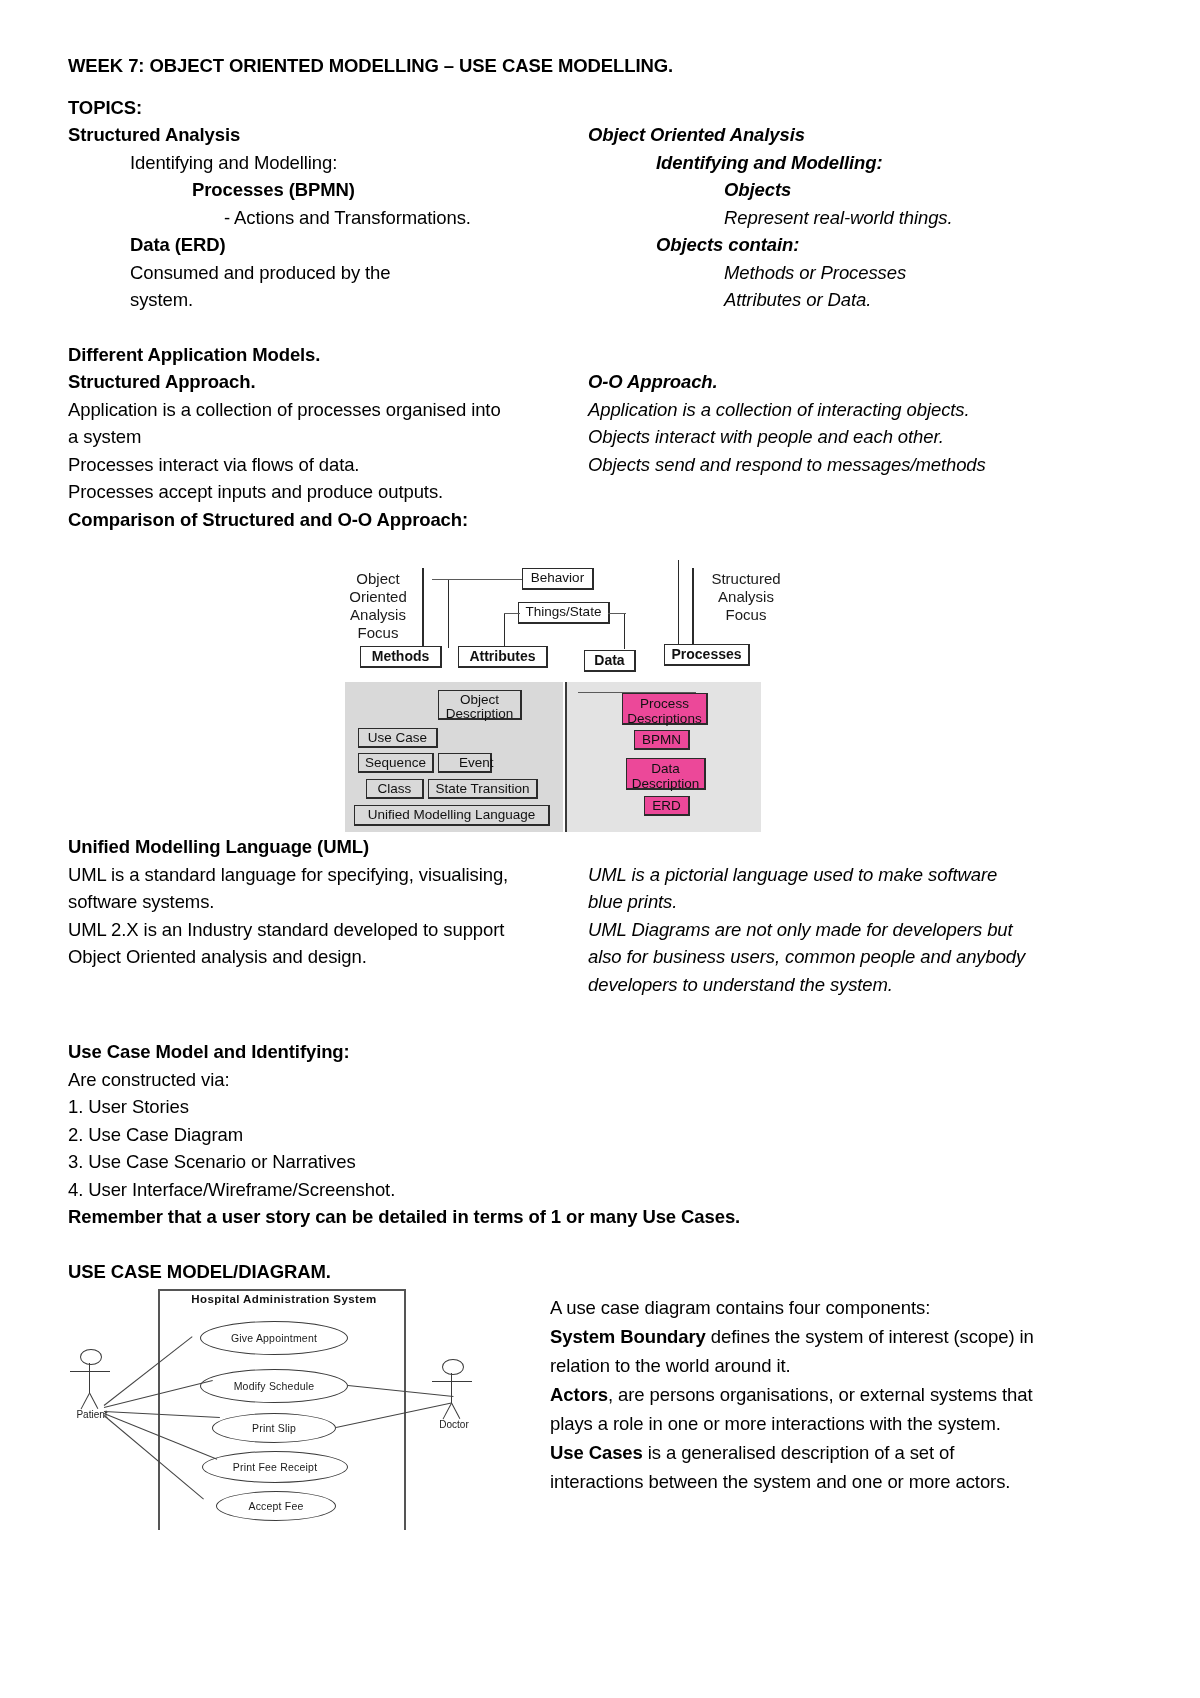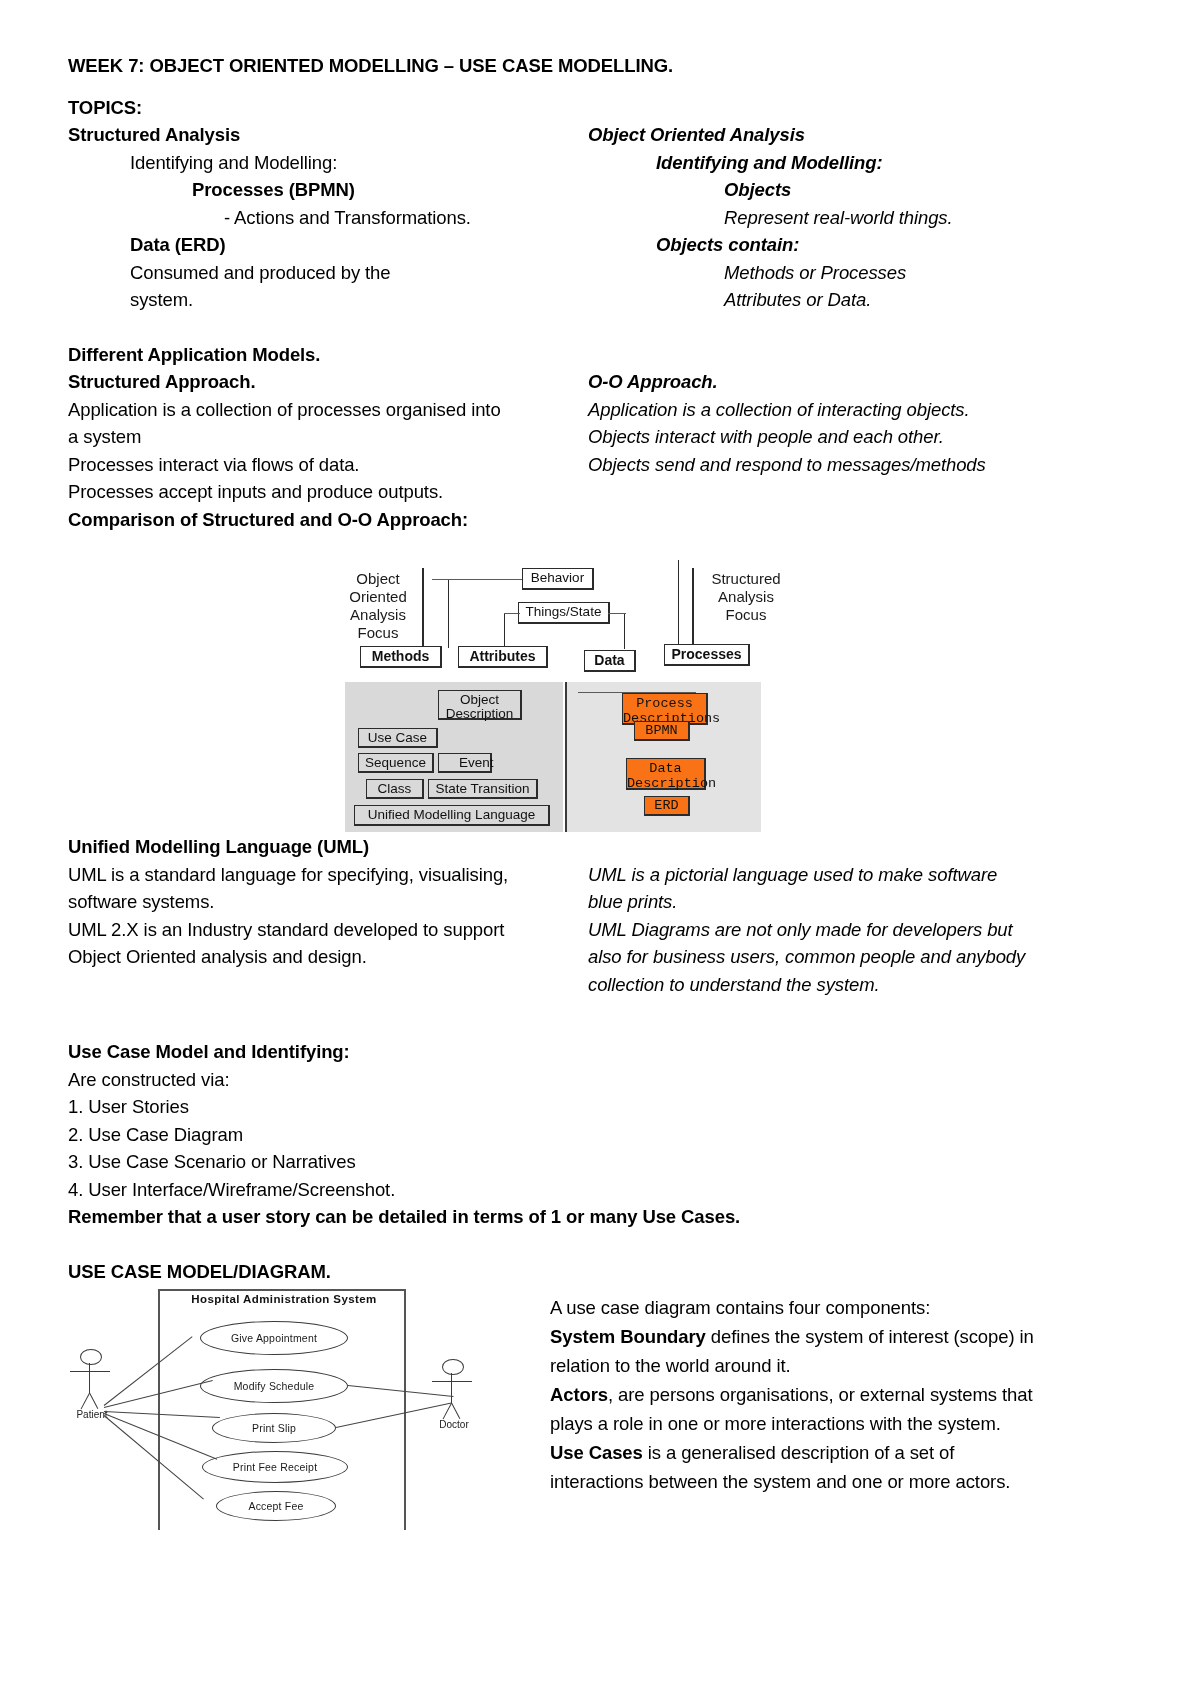--- a/index.html
+++ b/index.html
@@ -108,21 +108,21 @@
     border-bottom: 2px solid #2b2b2b;
     font-size: 13.5px;
     line-height: 14.5px;
     text-align: center;
     color: #111;
     padding-top: 2px;
     white-space: pre-line;
   }
   .f1-box.bold { font-weight: bold; font-size: 14px; }
   .f1-box.gray { background: #d9d9d9; }
-  .f1-box.gray2 { background: #f97316; font-family: Liberation Mono, monospace; }
+  .f1-box.gray2 { background: #ec4899; }
 
   
   #fig2 {
     position: absolute;
     left: 68px;
     top: 1285px;
     width: 410px;
     height: 245px;
     overflow: hidden;
   }
@@ -279,21 +279,21 @@
         <div class="line">UML is a standard language for specifying, visualising,</div>
         <div class="line">software systems.</div>
         <div class="line">UML 2.X is an Industry standard developed to support</div>
         <div class="line">Object Oriented analysis and design.</div>
       </div>
       <div class="col-r">
         <div class="line">UML is a pictorial language used to make software</div>
         <div class="line">blue prints.</div>
         <div class="line">UML Diagrams are not only made for developers but</div>
         <div class="line">also for business users, common people and anybody</div>
-        <div class="line">collection to understand the system.</div>
+        <div class="line">developers to understand the system.</div>
       </div>
     </div>
 
     <div class="gap-lg"></div>
 
     <div class="line b">Use Case Model and Identifying:</div>
     <div class="line">Are constructed via:</div>
     <div class="line">1. User Stories</div>
     <div class="line">2. Use Case Diagram</div>
     <div class="line">3. Use Case Scenario or Narratives</div>
@@ -347,21 +347,21 @@
     <div class="f1-box gray" style="left:18px; top:168px; width:80px; height:20px;">Use Case</div>
     <div class="f1-box gray" style="left:18px; top:193px; width:76px; height:20px;">Sequence</div>
     <div class="f1-box gray" style="left:98px; top:193px; width:54px; height:20px;padding-left:20px;">Event</div>
     <div class="f1-box gray" style="left:26px; top:219px; width:58px; height:20px;">Class</div>
     <div class="f1-box gray" style="left:88px; top:219px; width:110px; height:20px;">State Transition</div>
     <div class="f1-box gray" style="left:14px; top:245px; width:196px; height:21px;">Unified Modelling Language</div>
 
     <div class="f1-hline" style="left:238px; top:132px; width:118px;"></div>
     <div class="f1-box gray2" style="left:282px; top:133px; width:86px; height:32px; line-height:15px;">Process
 Descriptions</div>
-    <div class="f1-box gray2" style="left:294px; top:161px; width:56px; height:20px;">BPMN</div>
+    <div class="f1-box gray2" style="left:294px; top:170px; width:56px; height:20px;">BPMN</div>
     <div class="f1-box gray2" style="left:286px; top:198px; width:80px; height:32px; line-height:15px;">Data
 Description</div>
     <div class="f1-box gray2" style="left:304px; top:236px; width:46px; height:20px;">ERD</div>
   </div>
 
   <div id="fig2">
     <div class="boundary"></div>
     <div class="sys-title">Hospital Administration System</div>
 
     <div class="uc" style="left:132px; top:36px; width:148px; height:34px;">Give Appointment</div>

